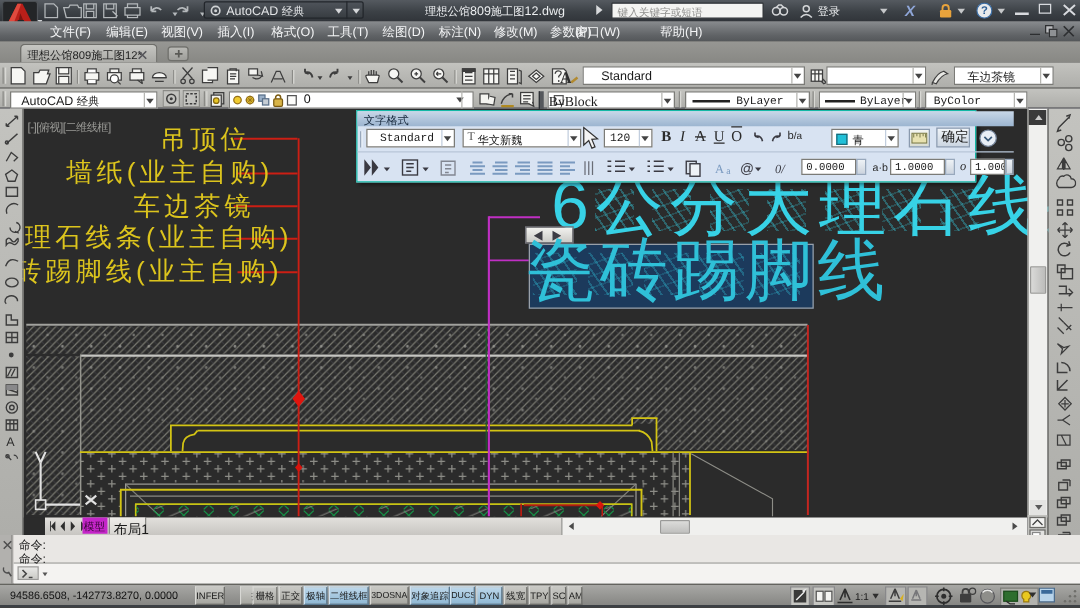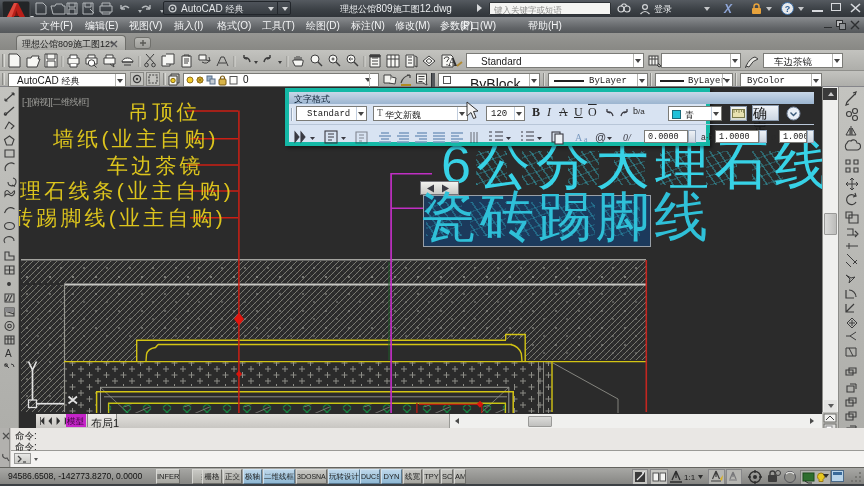--- a/index.html
+++ b/index.html
@@ -289,21 +289,21 @@
       <path d="M2 13 h10" stroke="#b08a20" stroke-width="2"></path>
     </svg>
 <svg class="abs" style="left:415px;top:72px" width="14" height="14" viewBox="0 0 14 14" fill="none" stroke="#3e3e3e">
       <rect x="1.5" y="2" width="10" height="9" fill="#f4f4f0"></rect>
       <path d="M3.5 4.5 h6 M3.5 7 h6 M3.5 9.5 h4"></path>
       <path d="M8 11 l4 2 l-1 -3.5" fill="#f4f4f0"></path>
     </svg>
 <div class="abs" style="left:431px;top:72.5px;width:4px;height:14px;background:#55585c;border-left:1px solid #2e3135"></div>
 <div class="abs combo" style="left:438px;top:73px;width:102px;height:14px;font-size:9.5px">
       <span style="position:absolute;left:4px;top:2px;width:8px;height:8px;background:#fff;border:1px solid #555"></span>
-      <span style="position:absolute;left:31px;top:1.5px;font-family:Liberation Sans, sans-serif;font-size:14px">ByBlock</span>
+      <span style="position:absolute;left:0;top:1.5px;font-family:Liberation Serif, serif;font-size:11px">ByBlock</span>
       <i class="car" style="top:5px"></i>
       <span style="position:absolute;right:9px;top:0;width:1px;height:14px;background:#b5b5b1"></span>
     </div>
 <div class="abs" style="left:543px;top:73px;width:2px;height:13px;border-left:1.5px solid #8a8a86;border-right:1px solid #d8d8d4"></div>
 <div class="abs combo" style="left:548px;top:73px;width:100px;height:14px">
       <span style="position:absolute;left:5px;top:6px;width:30px;height:1.5px;background:#222"></span>
       <span style="position:absolute;left:40px;top:1.5px;font-family:'Liberation Mono';font-size:9px">ByLayer</span>
       <i class="car" style="top:5px"></i>
       <span style="position:absolute;right:9px;top:0;width:1px;height:14px;background:#b5b5b1"></span>
     </div>
@@ -536,21 +536,21 @@
 <div class="abs" id="status" style="left:0;top:467px;width:864px;height:19px;background:linear-gradient(#aaaaa7,#82827f)"></div>
 <div class="abs" style="left:0;top:467px;width:864px;height:1px;background:#64645f"></div>
 <div class="abs" style="left:8px;top:471px;font-size:8.6px;color:#111">94586.6508, -142773.8270, 0.0000</div>
 <div class="sbtn" style="left:156px;width:24px">INFER</div>
 <div class="sbtn" style="left:192px;width:33px">捕捉</div>
 <div class="sbtn" style="left:202px;width:20px">栅格</div>
 <div class="sbtn" style="left:223px;width:19px">正交</div>
 <div class="sbtn on" style="left:243px;width:19px">极轴</div>
 <div class="sbtn on" style="left:263px;width:32px">二维线框</div>
 <div class="sbtn" style="left:296px;width:31px;font-size:7px">3DOSNAP</div>
-<div class="sbtn on" style="left:328px;width:32px">玩转设计</div>
+<div class="sbtn on" style="left:328px;width:32px">对象追踪</div>
 <div class="sbtn on" style="left:360px;width:20px;font-size:7px">DUCS</div>
 <div class="sbtn on" style="left:381px;width:21px">DYN</div>
 <div class="sbtn" style="left:403px;width:19px">线宽</div>
 <div class="sbtn" style="left:423px;width:17px">TPY</div>
 <div class="sbtn" style="left:441px;width:12px">SC</div>
 <div class="sbtn" style="left:454px;width:12px">AM</div>
 <svg class="abs" style="left:632px;top:469px" width="60" height="16" viewBox="0 0 60 16">
       <rect x="0.5" y="0.5" width="15" height="15" fill="#c6c6c2" stroke="#88888a"></rect>
       <rect x="3" y="3" width="10" height="10" fill="#3a3a3a"></rect>
       <path d="M5 11 l6 -6 m-1 -1 l2 -1 l-1 2" stroke="#e8e8e8" stroke-width="1.2" fill="none"></path>
@@ -596,21 +596,21 @@
 <svg class="abs" style="left:850px;top:471px" width="12" height="12" viewBox="0 0 12 12" fill="#6e6e6a">
       <circle cx="10" cy="2" r="1"></circle>
       <circle cx="6" cy="6" r="1"></circle>
       <circle cx="10" cy="6" r="1"></circle>
       <circle cx="2" cy="10" r="1"></circle>
       <circle cx="6" cy="10" r="1"></circle>
       <circle cx="10" cy="10" r="1"></circle>
     </svg>
 <div class="abs" style="left:0;top:484px;width:864px;height:2px;background:#3c4044"></div>
 
-<div class="abs" id="dlg" style="left:285px;top:88px;width:425px;height:58px;background:#d8e3f2;border:4px solid #14b8a6;box-shadow:2px 2px 3px rgba(0,0,0,0.45)">
+<div class="abs" id="dlg" style="left:285px;top:88px;width:496px;height:58px;background:#d8e3f2;border:1px solid #14b8a6;box-shadow:2px 2px 3px rgba(0,0,0,0.45)">
  <div class="abs" style="left:0;top:0;width:525px;height:12px;background:linear-gradient(#c8d7e8,#9cb5d0)"></div>
  <div class="abs" style="left:5px;top:1px;font-size:9px;color:#14263a">文字格式</div>
  <div class="abs" style="left:2px;top:16px;width:2px;height:13px;border-left:1px solid #98a8bc;border-right:1px solid #f0f5fa"></div>
  <div class="abs combo" style="left:7px;top:14px;width:71px;height:15px;font-size:9.5px">
         <span style="position:absolute;left:10px;top:1.5px;font-family:'Liberation Mono';font-size:9px">Standard</span>
         <i class="car" style="top:5px"></i>
         <span style="position:absolute;right:9px;top:0;width:1px;height:15px;background:#c2cede"></span>
       </div>
  <div class="abs combo" style="left:84px;top:14px;width:95px;height:15px;font-size:9.5px">
         <span style="position:absolute;left:3px;top:1px;color:#555;font-family:'Liberation Serif'">T</span>
@@ -637,21 +637,21 @@
         <span style="position:absolute;left:3px;top:3px;width:9px;height:9px;background:#20c0d8;border:1px solid #1a6a7a"></span>
         <span style="position:absolute;left:16px;top:2px;font-size:9px">青</span>
         <i class="car" style="top:5px"></i>
         <span style="position:absolute;right:9px;top:0;width:1px;height:15px;background:#c2cede"></span>
       </div>
  <div class="abs" style="left:441px;top:14px;width:17px;height:15px;background:linear-gradient(#f4f6f2,#d8dcd2);border:1px solid #8a9aae"></div>
  <svg class="abs" style="left:443px;top:17px" width="13" height="9" viewBox="0 0 13 9">
         <rect x="0.5" y="0.5" width="12" height="8" fill="#e8e2b0" stroke="#7a7a4a"></rect>
         <path d="M2 1 v3 M4.5 1 v2 M7 1 v3 M9.5 1 v2 M11.5 1 v3" stroke="#7a7a4a" stroke-width="0.8"></path>
       </svg>
- <div class="abs" style="left:463px;top:13px;width:27px;height:16px;background:linear-gradient(#f0f4f8,#ccd6e2);border:1px solid #8a9aae;font-size:14px;color:#1a1a1a;text-align:left;line-height:15px">确定</div>
+ <div class="abs" style="left:463px;top:13px;width:27px;height:16px;background:linear-gradient(#f0f4f8,#ccd6e2);border:1px solid #8a9aae;font-size:11px;color:#1a1a1a;text-align:right;line-height:15px">确定</div>
  <svg class="abs" style="left:497px;top:14px" width="15" height="15" viewBox="0 0 15 15">
         <circle cx="7.5" cy="7.5" r="6.5" fill="#e8eef6" stroke="#7a8aa0"></circle>
         <path d="M4.5 6.5 l3 3 l3 -3" fill="none" stroke="#3a5a7a" stroke-width="1.4"></path>
       </svg>
  <div class="abs" style="left:0;top:32px;width:525px;height:1px;background:#b8c6d8"></div>
  <svg class="abs" style="left:4px;top:36px" width="517" height="18" viewBox="0 0 517 18">
   <g fill="none" stroke="#3a3a42" stroke-width="1.1">
    <path d="M2 4 l4 5 l-4 5 z M8 4 l4 5 l-4 5 z" fill="#3a3a42"></path>
           <path d="M17 9 l5 0 l-2.5 3 z" fill="#3a3a42" stroke="none"></path>
    <rect x="32" y="3" width="12" height="12"></rect>

